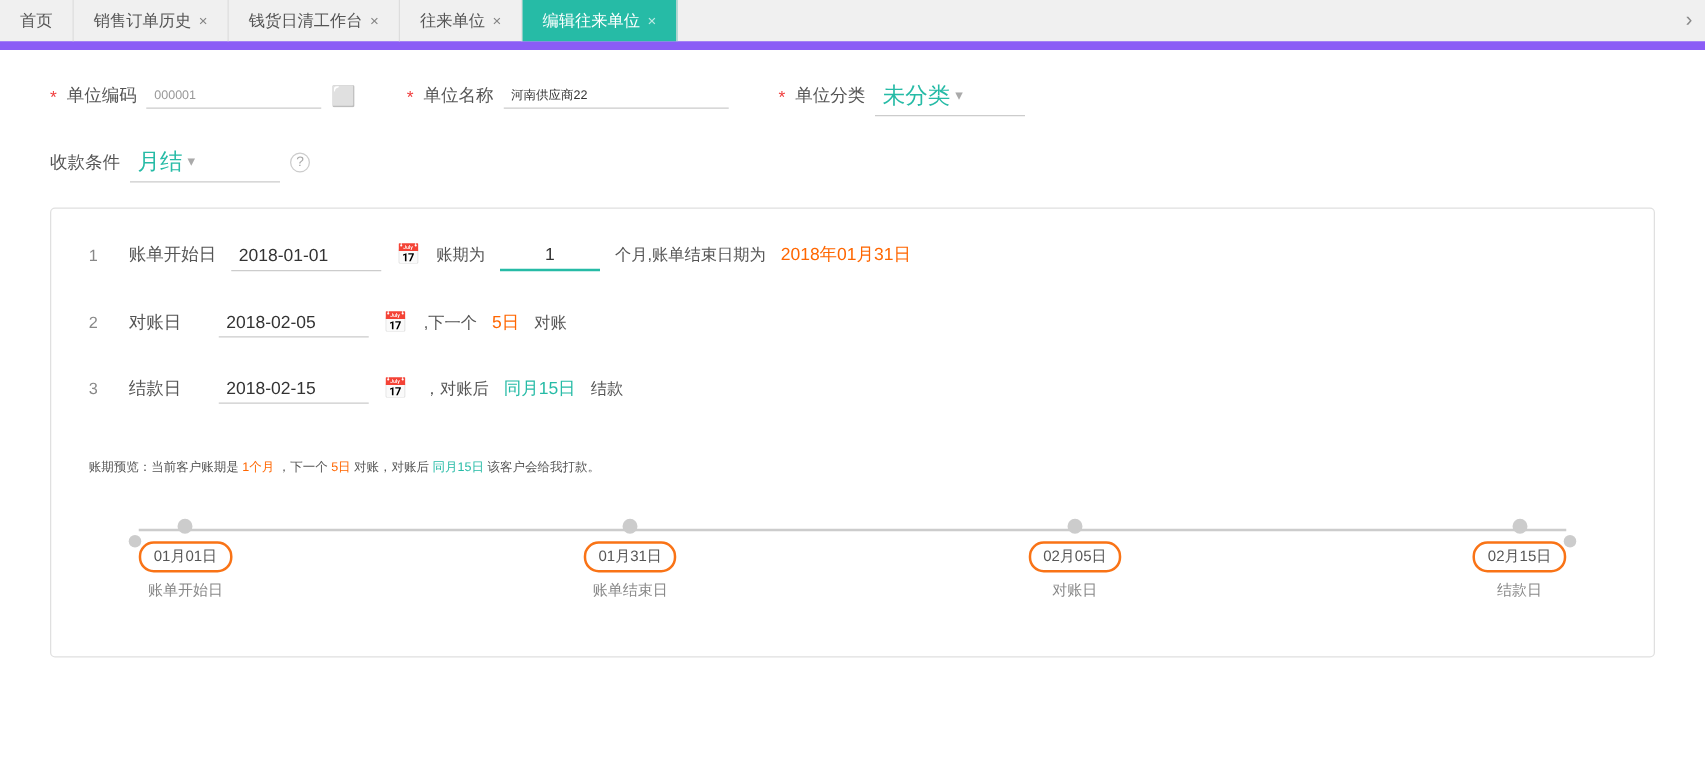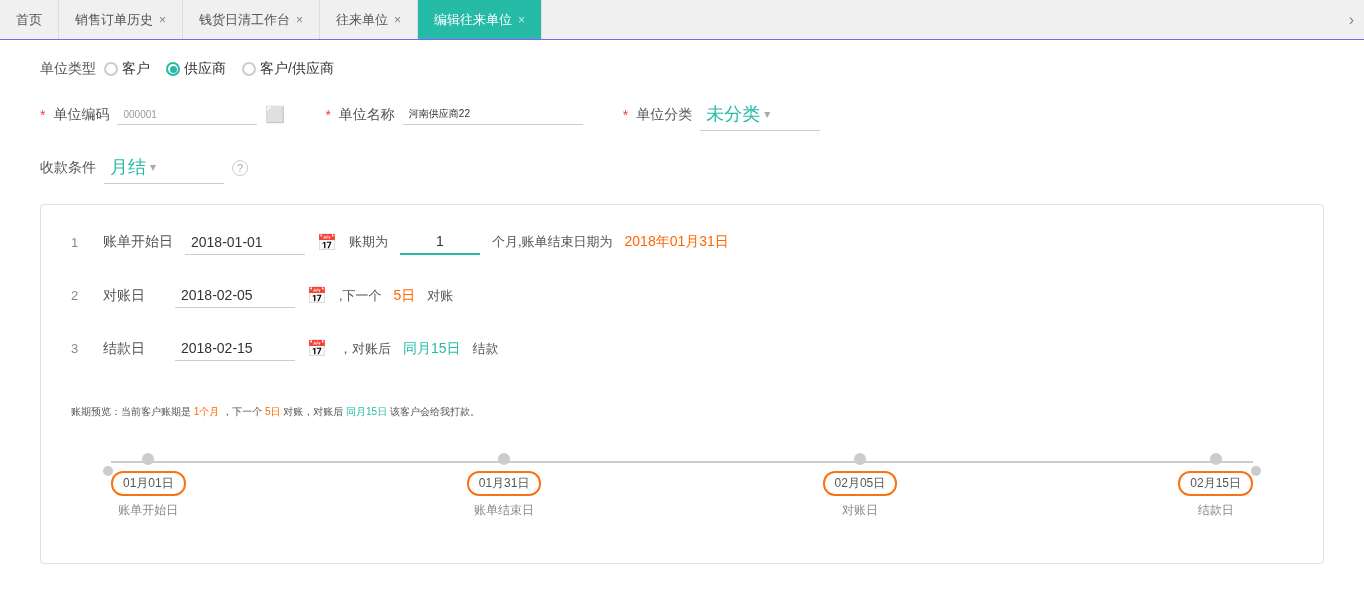--- a/index.html
+++ b/index.html
@@ -3,21 +3,21 @@
   <meta charset="utf-8">
   <style>
     * { box-sizing: border-box; margin: 0; padding: 0; }
     body { font-family: 'Microsoft YaHei', 'PingFang SC', sans-serif; font-size: 14px; color: #333; background: #f5f5f5; }
 
     
     .tab-bar {
       display: flex;
       align-items: center;
       background: #f0f0f0;
-      border-bottom: 1px solid #8b5cf6;
+      border-bottom: 7px solid #8b5cf6;
       height: 40px;
       padding: 0;
       text-align: center;
     }
     .tab {
       display: flex;
       align-items: center;
       padding: 0 16px;
       height: 100%;
       cursor: pointer;
@@ -304,39 +304,20 @@
   </div>
   <div class="tab active">
     <span>编辑往来单位</span>
     <span class="close-x">×</span>
   </div>
   <div class="tab-expand">›</div>
 </div>
 
 <div class="main-content">
 
-  <div class="form-row">
-    <div class="form-group">
-      <span class="form-label">单位类型</span>
-      <div class="radio-group">
-        <div class="radio-item">
-          <div class="radio-circle"></div>
-          <span>客户</span>
-        </div>
-        <div class="radio-item">
-          <div class="radio-circle checked"></div>
-          <span>供应商</span>
-        </div>
-        <div class="radio-item">
-          <div class="radio-circle"></div>
-          <span>客户/供应商</span>
-        </div>
-      </div>
-    </div>
-  </div>
 
   <div class="form-row">
     <div class="form-group">
       <span class="required-star">*</span>
       <span class="form-label">单位编码</span>
       <input class="input-field code-field" type="text" value="000001" style="">
       <span class="field-icon">⬜</span>
     </div>
     <div class="form-group">
       <span class="required-star">*</span>

